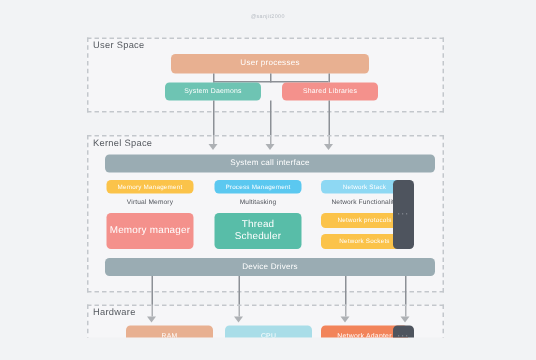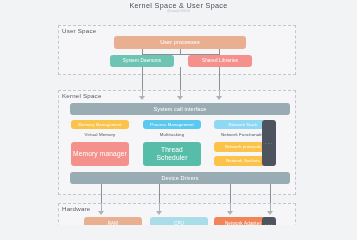--- a/index.html
+++ b/index.html
@@ -82,21 +82,20 @@
     background: #4e545e;
     display: flex; align-items: center; justify-content: center;
     color: #cfd3d8; font-size: 5px; letter-spacing: 1px;
   }
 </style>
 </head>
 <body>
 
 <div id="canvas">
 
-  <div class="title">Kernel Space &amp; User Space</div>
   <div class="subtitle">@sanjit2000</div>
 
   <div class="section" id="sec-user"></div>
   <div class="section-label" style="left:62px; top:27px;">User Space</div>
 
   <div class="node" style="left:114px; top:36px; width:132px; height:13px; background:#e8b091;">User processes</div>
 
   <div class="line vline" style="left:142px; top:49px; height:6px;"></div>
   <div class="line hline" style="left:142px; top:54px; width:77px;"></div>
   <div class="line vline" style="left:219px; top:49px; height:6px;"></div>

